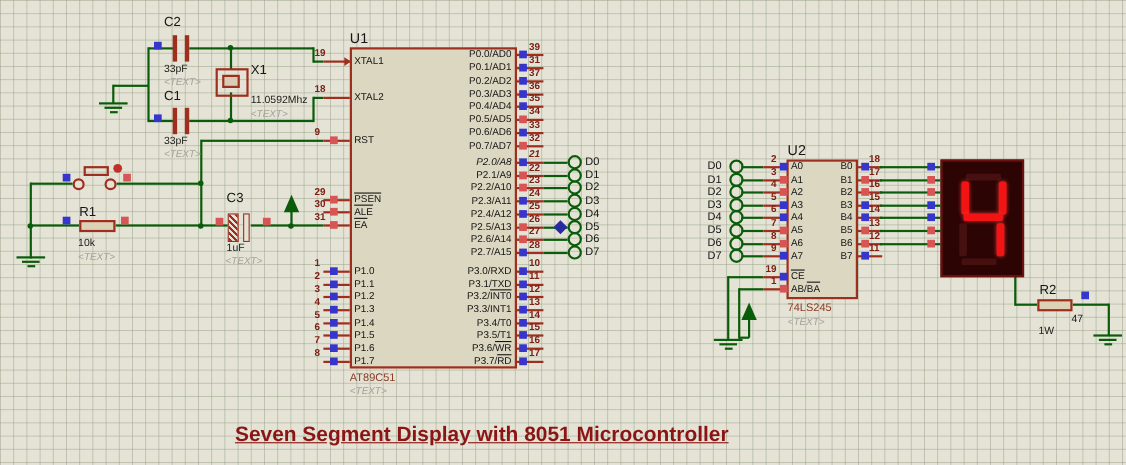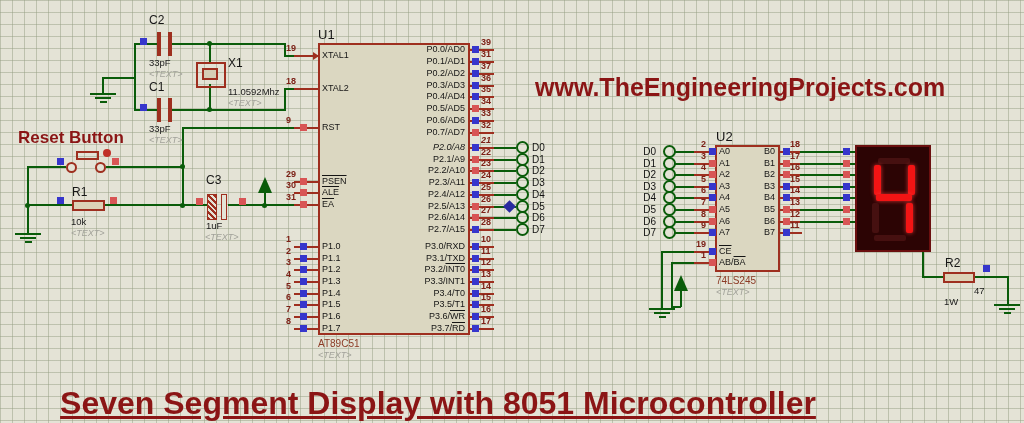--- a/index.html
+++ b/index.html
@@ -71,23 +71,21 @@
   .seg.dim{background:#461010;}
   
   .note{position:absolute;font-weight:bold;color:#8b1515;white-space:nowrap;}
   .cursor{position:absolute;width:9px;height:9px;background:#2a2aa0;transform:rotate(45deg);}
 </style>
 </head>
 <body>
 
 <div id="canvas">
 
-  <div class="note" style="left:18px;top:128px;font-size:17px;">Reset Button</div>
-  <div class="note" style="left:535px;top:73px;font-size:25px;">www.TheEngineeringProjects.com</div>
-  <div class="note" style="left:0;top:385px;width:876px;text-align:center;font-size:32px;text-decoration:underline;">Seven Segment Display with 8051 Microcontroller</div>
+  <div class="note" style="left:0;top:385px;width:876px;text-align:center;font-size:19px;text-decoration:underline;">Seven Segment Display with 8051 Microcontroller</div>
 
   <div class="w h" style="left:135px;top:43px;width:23px"></div>
   <div class="w h" style="left:172px;top:43px;width:113px"></div>
   <div class="w h" style="left:285px;top:55px;width:9px"></div>
   <div class="w h" style="left:135px;top:109px;width:23px"></div>
   <div class="w h" style="left:172px;top:109px;width:113px"></div>
   <div class="w h" style="left:285px;top:88px;width:9px"></div>
   <div class="w h" style="left:103px;top:77px;width:32px"></div>
   <div class="w h" style="left:183px;top:127px;width:111px"></div>
   <div class="w h" style="left:28px;top:166px;width:38px"></div>

